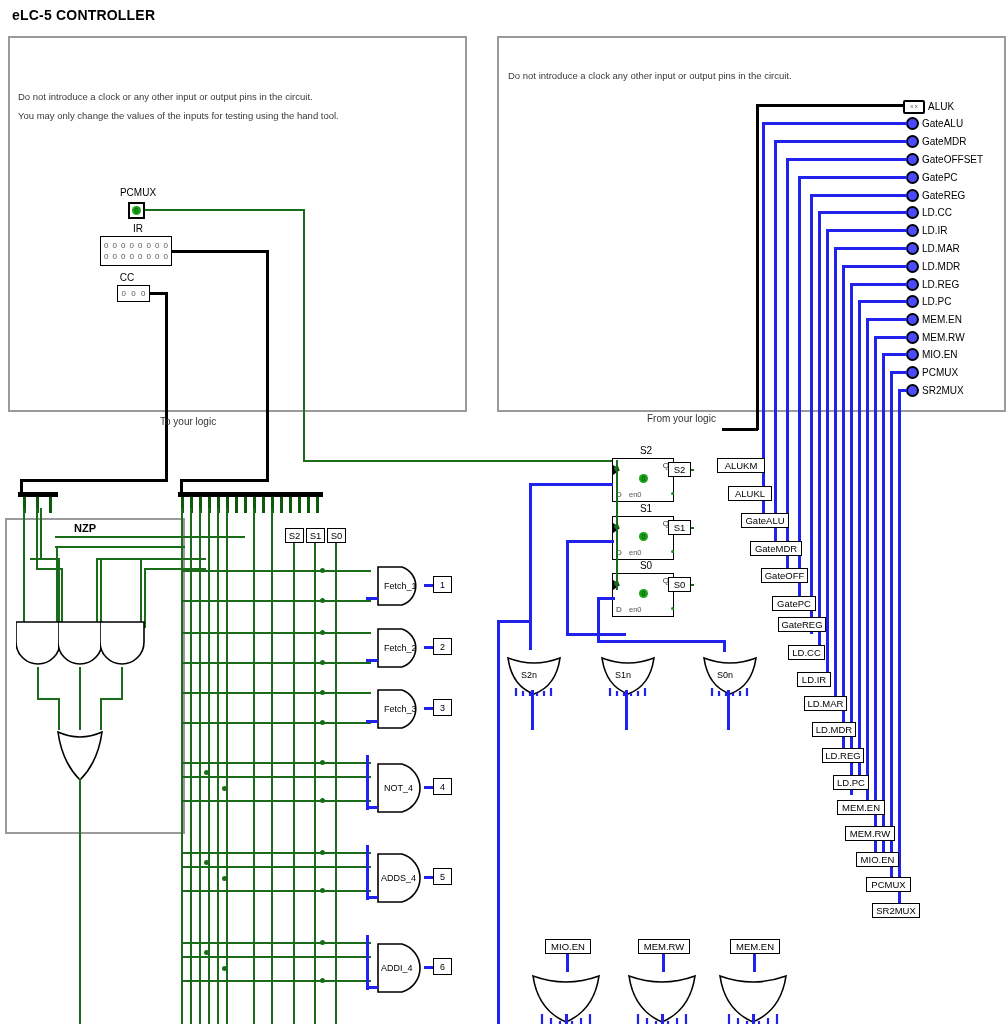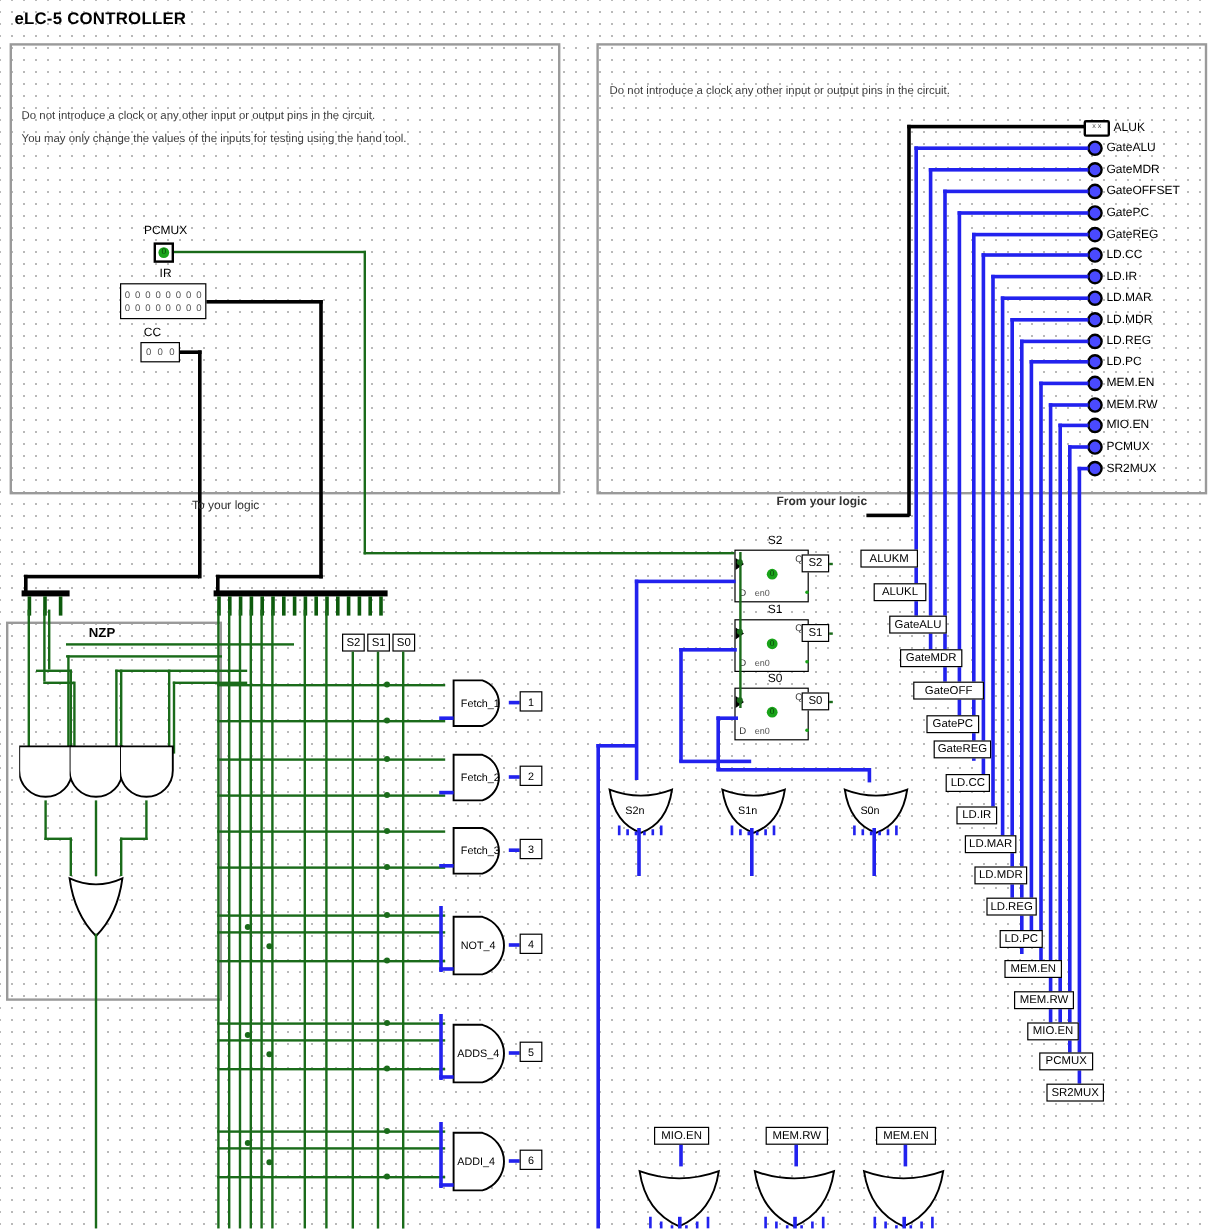--- a/index.html
+++ b/index.html
@@ -180,21 +180,21 @@
       <span class="regcell">0</span>
     </div>
   </div>
 
   <div class="w wk h3" style="left:150px;top:292px;width:18px;"></div>
   <div class="w wk v3" style="left:165px;top:292px;height:190px;"></div>
   <div class="w wk h3" style="left:20px;top:479px;width:146px;"></div>
   <div class="w wk v3" style="left:20px;top:479px;height:15px;"></div>
 
   <div class="note" style="left:160px;top:416px;">To your logic</div>
-  <div class="note" style="left:647px;top:413px;font-weight:bold;">From your logic</div>
+  <div class="note" style="left:647px;top:413px;">From your logic</div>
 
   <div class="splitter splitter-k" style="left:18px;top:492px;width:40px;height:22px;">
     <div class="bar" style="width:40px;"></div>
     <div class="leg" style="left:5px;height:16px;"></div>
     <div class="leg" style="left:18px;height:16px;"></div>
     <div class="leg" style="left:31px;height:16px;"></div>
   </div>
 
   <div class="splitter splitter-k" style="left:178px;top:492px;width:145px;height:22px;">
     <div class="bar" style="width:145px;"></div>
@@ -553,21 +553,21 @@
   <div class="w wb v3" style="left:882px;top:353px;height:506px;"></div>
   <div class="w wb h3" style="left:890px;top:371px;width:17px;"></div>
   <div class="w wb v3" style="left:890px;top:371px;height:512px;"></div>
   <div class="w wb h3" style="left:898px;top:389px;width:9px;"></div>
   <div class="w wb v3" style="left:898px;top:389px;height:522px;"></div>
 
   <div class="tunnel" style="left:717px;top:458px;width:48px;">ALUKM</div>
   <div class="tunnel" style="left:728px;top:486px;width:44px;">ALUKL</div>
   <div class="tunnel" style="left:741px;top:513px;width:48px;">GateALU</div>
   <div class="tunnel" style="left:750px;top:541px;width:52px;">GateMDR</div>
-  <div class="tunnel" style="left:761px;top:568px;width:59px;">GateOFF</div>
+  <div class="tunnel" style="left:761px;top:568px;width:47px;">GateOFF</div>
   <div class="tunnel" style="left:772px;top:596px;width:44px;">GatePC</div>
   <div class="tunnel" style="left:778px;top:617px;width:48px;">GateREG</div>
   <div class="tunnel" style="left:788px;top:645px;width:37px;">LD.CC</div>
   <div class="tunnel" style="left:797px;top:672px;width:34px;">LD.IR</div>
   <div class="tunnel" style="left:804px;top:696px;width:43px;">LD.MAR</div>
   <div class="tunnel" style="left:812px;top:722px;width:44px;">LD.MDR</div>
   <div class="tunnel" style="left:822px;top:748px;width:42px;">LD.REG</div>
   <div class="tunnel" style="left:833px;top:775px;width:36px;">LD.PC</div>
   <div class="tunnel" style="left:837px;top:800px;width:48px;">MEM.EN</div>
   <div class="tunnel" style="left:845px;top:826px;width:50px;">MEM.RW</div>

